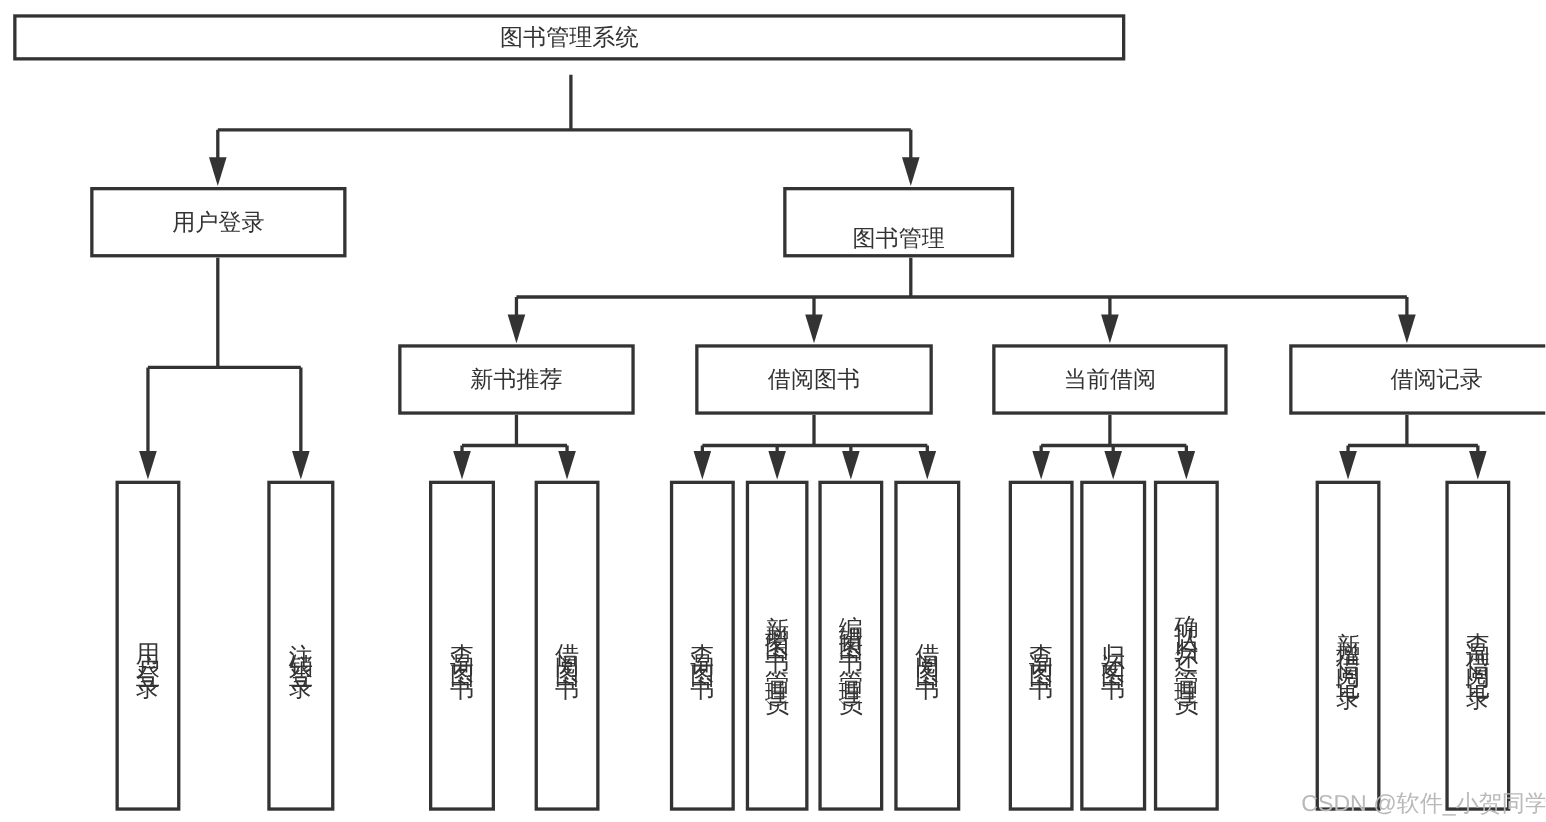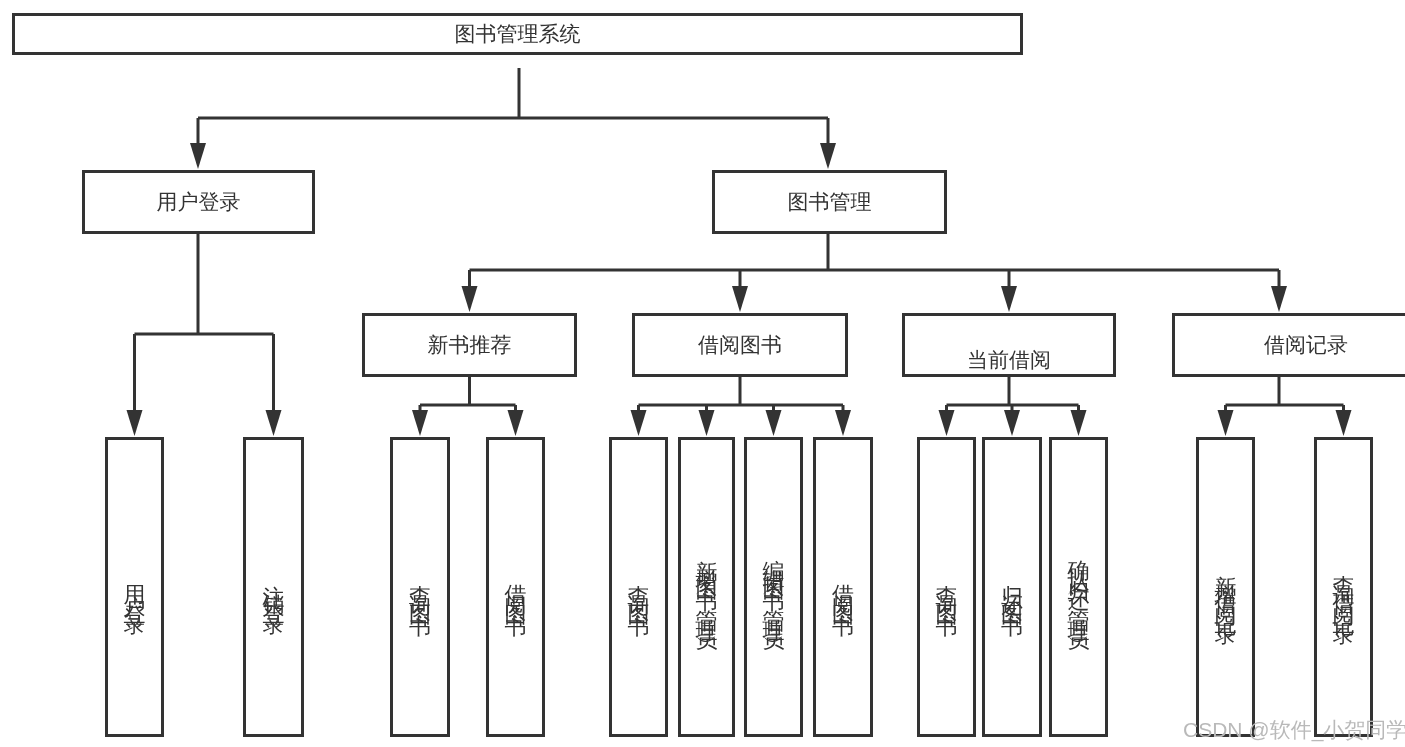--- a/index.html
+++ b/index.html
@@ -72,38 +72,38 @@
     </g>
   </svg>
 
   <div class="node" style="left:12px; top:13px; width:1011px; height:42px;">
     <span>图书管理系统</span>
   </div>
 
   <div class="node" style="left:82px; top:170px; width:233px; height:64px;">
     <span>用户登录</span>
   </div>
-  <div class="node" style="left:712px; top:170px; width:235px; height:64px;">
+  <div class="node" style="left:712px; top:170px; width:210px; height:64px;align-items:flex-end;">
     <span>图书管理</span>
   </div>
 
   <div class="node leaf" style="left:105px; top:437px; width:59px; height:300px;">
     <span>用户登录</span>
   </div>
   <div class="node leaf" style="left:243px; top:437px; width:61px; height:300px;">
     <span>注销登录</span>
   </div>
 
   <div class="node" style="left:362px; top:313px; width:215px; height:64px;">
     <span>新书推荐</span>
   </div>
   <div class="node" style="left:632px; top:313px; width:216px; height:64px;">
     <span>借阅图书</span>
   </div>
-  <div class="node" style="left:902px; top:313px; width:214px; height:64px;align-items:flex-end;">
+  <div class="node" style="left:902px; top:313px; width:214px; height:64px;">
     <span>当前借阅</span>
   </div>
   <div class="node" style="left:1172px; top:313px; width:256px; height:64px;padding-left:12px;">
     <span>借阅记录</span>
   </div>
 
   <div class="node leaf" style="left:390px; top:437px; width:60px; height:300px;">
     <span>查询图书</span>
   </div>
   <div class="node leaf" style="left:486px; top:437px; width:59px; height:300px;">

